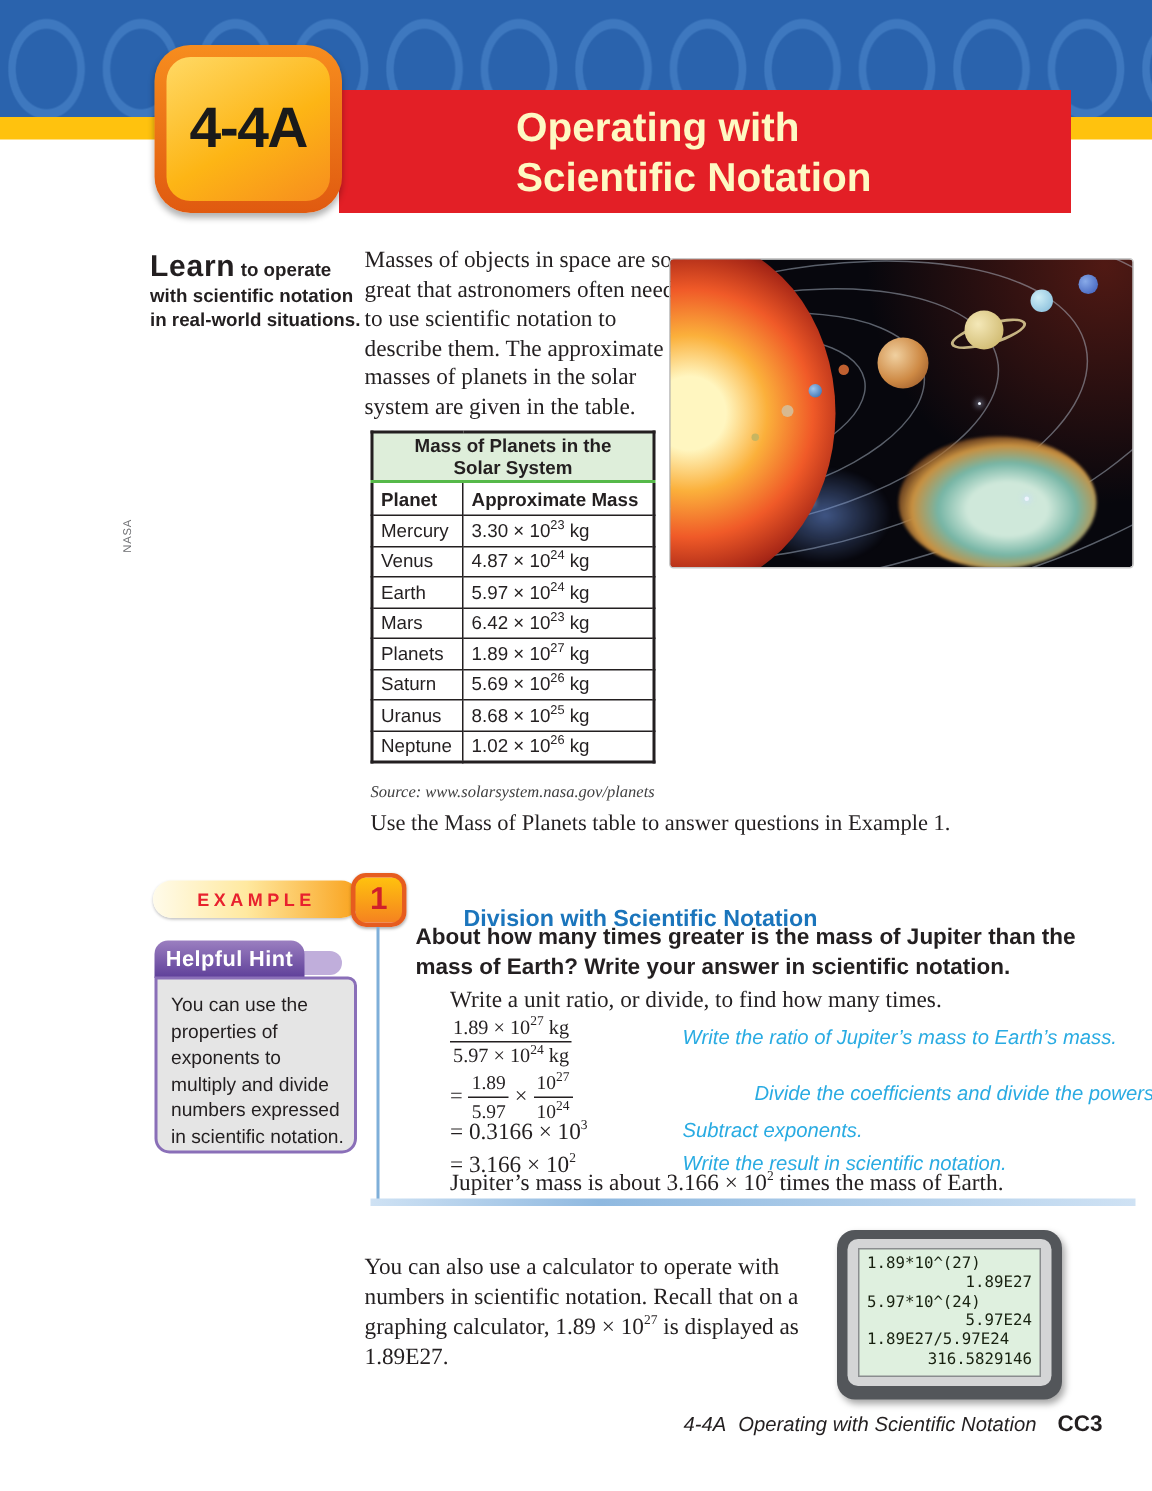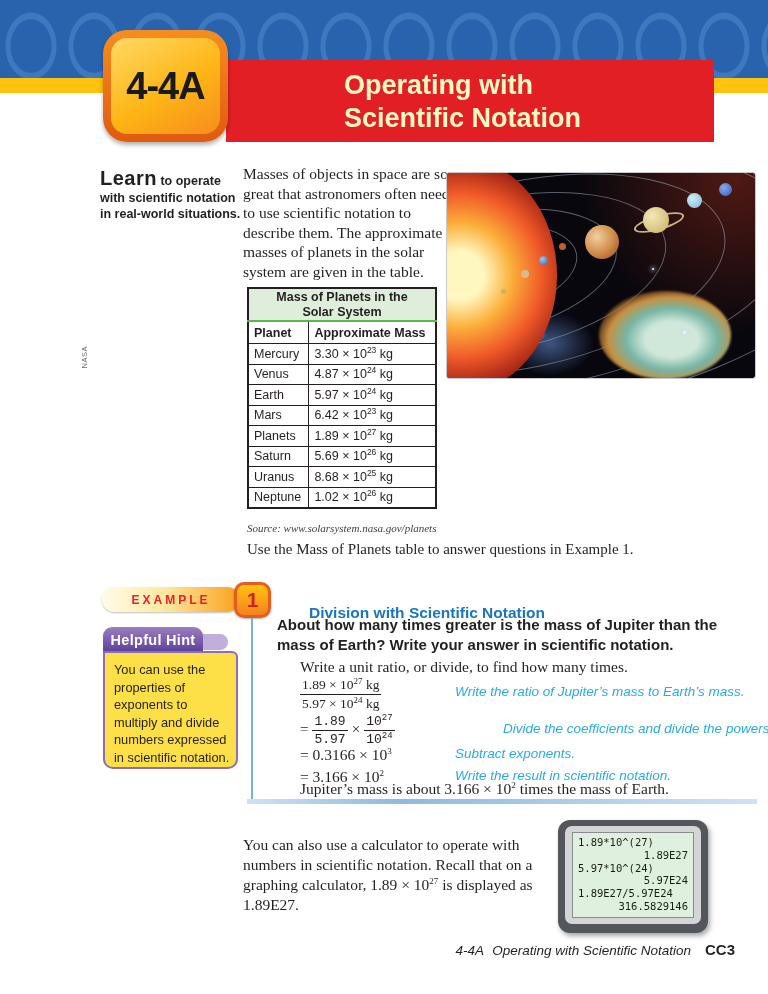--- a/index.html
+++ b/index.html
@@ -94,36 +94,36 @@
   .ex-question{position:absolute;left:277px;top:615px;width:472px;font-size:15px;font-weight:bold;line-height:20px;}
   .ex-leadin{position:absolute;left:300px;top:658px;font-family:"Liberation Serif",serif;font-size:15.5px;}
 
   .m-row{position:absolute;left:300px;font-family:"Liberation Serif",serif;}
   .m-row sup{font-size:9px;line-height:0;}
   .frac{display:inline-block;text-align:center;vertical-align:middle;}
   .frac .num{display:block;border-bottom:1.3px solid #231f20;padding:0 2px 1px;}
   .frac .den{display:block;padding-top:1px;}
   .r1{top:677px;font-size:13.5px;}
   .r2{top:714px;font-size:15px;}
-  .r2 .frac{font-size:13px;font-family:Liberation Mono, monospace;}
+  .r2 .frac{font-size:13px;}
   .r2 .eq{margin-right:4px;}
   .r2 .times{margin:0 4px;}
   .r3{top:746px;font-size:15.5px;}
   .r4{top:768px;font-size:15.5px;}
   .ann{position:absolute;left:455px;width:305px;color:#29abe2;font-style:italic;font-size:13.5px;font-weight:500;}
   .a1{top:684px;}.a2{top:721px;margin-left:48px;}.a3{top:746px;}.a4{top:768px;}
   .conclusion{position:absolute;left:300px;top:780px;font-family:"Liberation Serif",serif;font-size:15.5px;}
   .conclusion sup{font-size:9px;line-height:0;}
 
   
   .hint-tab-ext{position:absolute;left:110px;top:634px;width:118px;height:16px;border-radius:8px;background:#c0aedb;}
   .hint-tab{position:absolute;left:103px;top:627px;width:100px;height:25px;border-radius:9px 9px 0 0;
     background:linear-gradient(#9b7fc0,#5e3f99);color:#fff;font-weight:bold;font-size:14.5px;
     display:flex;align-items:center;justify-content:center;letter-spacing:.3px;}
-  .hint-box{position:absolute;left:103px;top:651px;width:135px;height:118px;background:#fde047;
+  .hint-box{position:absolute;left:103px;top:651px;width:135px;height:118px;background:#e5e5e5;
     border:2px solid #8a6fb8;border-radius:0 6px 10px 10px;box-sizing:border-box;padding:8px 6px 0 9px;}
   .hint-box p{margin:0;font-size:12.8px;line-height:17.5px;}
 
   
   .calc-note{position:absolute;left:243px;top:835px;width:312px;margin:0;
     font-family:"Liberation Serif",serif;font-size:15.5px;line-height:20px;}
   .calc-note sup{font-size:9px;line-height:0;}
   .calc{position:absolute;left:558px;top:820px;width:150px;height:113px;background:#53565a;
     border-radius:12px;padding:6px 7px 9px;box-sizing:border-box;box-shadow:2px 3px 5px rgba(0,0,0,.35);}
   .calc-bezel{width:100%;height:100%;background:#d4d5d6;border-radius:7px;box-sizing:border-box;padding:6px 7px;}

